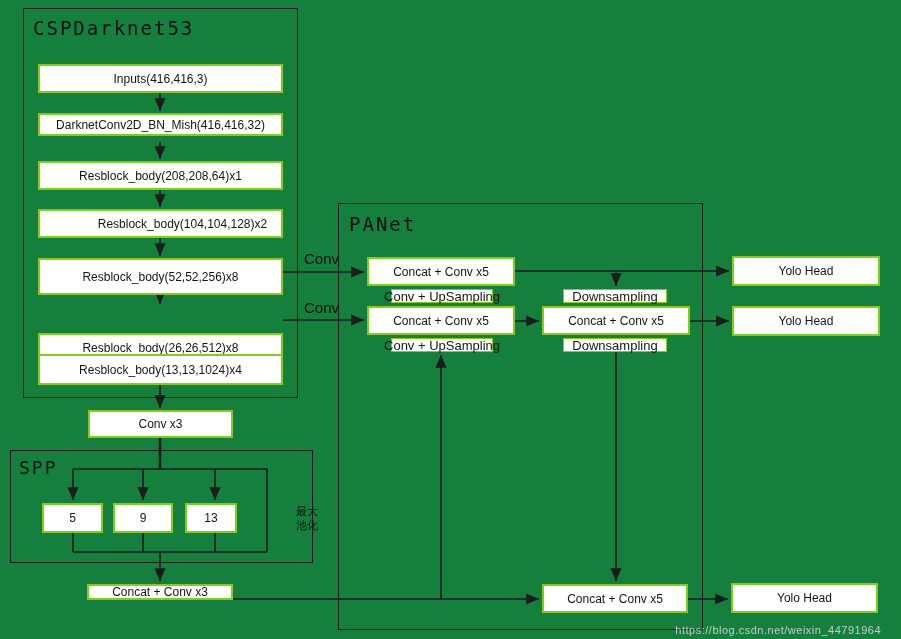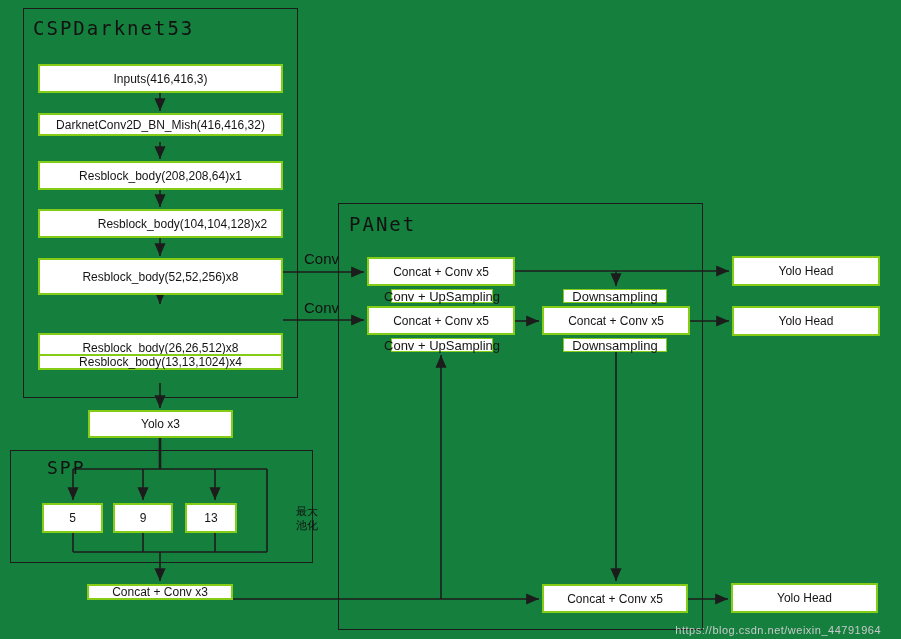--- a/index.html
+++ b/index.html
@@ -72,29 +72,29 @@
 
   <div class="frame" style="left:23px;top:8px;width:275px;height:390px;"></div>
   <div class="frame-title" style="left:33px;top:17px;">CSPDarknet53</div>
 
   <div class="box" style="left:38px;top:64px;width:245px;height:29px;">Inputs(416,416,3)</div>
   <div class="box" style="left:38px;top:113px;width:245px;height:23px;">DarknetConv2D_BN_Mish(416,416,32)</div>
   <div class="box" style="left:38px;top:161px;width:245px;height:29px;">Resblock_body(208,208,64)x1</div>
   <div class="box" style="left:38px;top:209px;width:245px;height:29px;padding-left:44px;">Resblock_body(104,104,128)x2</div>
   <div class="box" style="left:38px;top:258px;width:245px;height:37px;">Resblock_body(52,52,256)x8</div>
   <div class="box" style="left:38px;top:306px;width:245px;height:29px;margin-top:27px;">Resblock_body(26,26,512)x8</div>
-  <div class="box" style="left:38px;top:354px;width:245px;height:16px;">Resblock_body(13,13,1024)x4</div>
+  <div class="box" style="left:38px;top:354px;width:245px;height:31px;">Resblock_body(13,13,1024)x4</div>
 
   <div class="convlabel" style="left:304px;top:250px;">Conv</div>
   <div class="convlabel" style="left:304px;top:299px;">Conv</div>
 
-  <div class="box" style="left:88px;top:410px;width:145px;height:28px;">Yolo x3</div>
+  <div class="box" style="left:88px;top:410px;width:145px;height:28px;">Conv x3</div>
 
   <div class="frame" style="left:10px;top:450px;width:303px;height:113px;"></div>
-  <div class="frame-title" style="left:19px;top:457px;font-size:18px;margin-left:28px;">SPP</div>
+  <div class="frame-title" style="left:19px;top:457px;font-size:18px;">SPP</div>
   <div class="box" style="left:42px;top:503px;width:61px;height:30px;">5</div>
   <div class="box" style="left:113px;top:503px;width:60px;height:30px;">9</div>
   <div class="box" style="left:185px;top:503px;width:52px;height:30px;">13</div>
   <div class="poolnote" style="left:276px;top:505px;">
     <div>最大</div>
     <div>池化</div>
   </div>
 
   <div class="box" style="left:87px;top:584px;width:146px;height:16px;">Concat + Conv x3</div>
 

